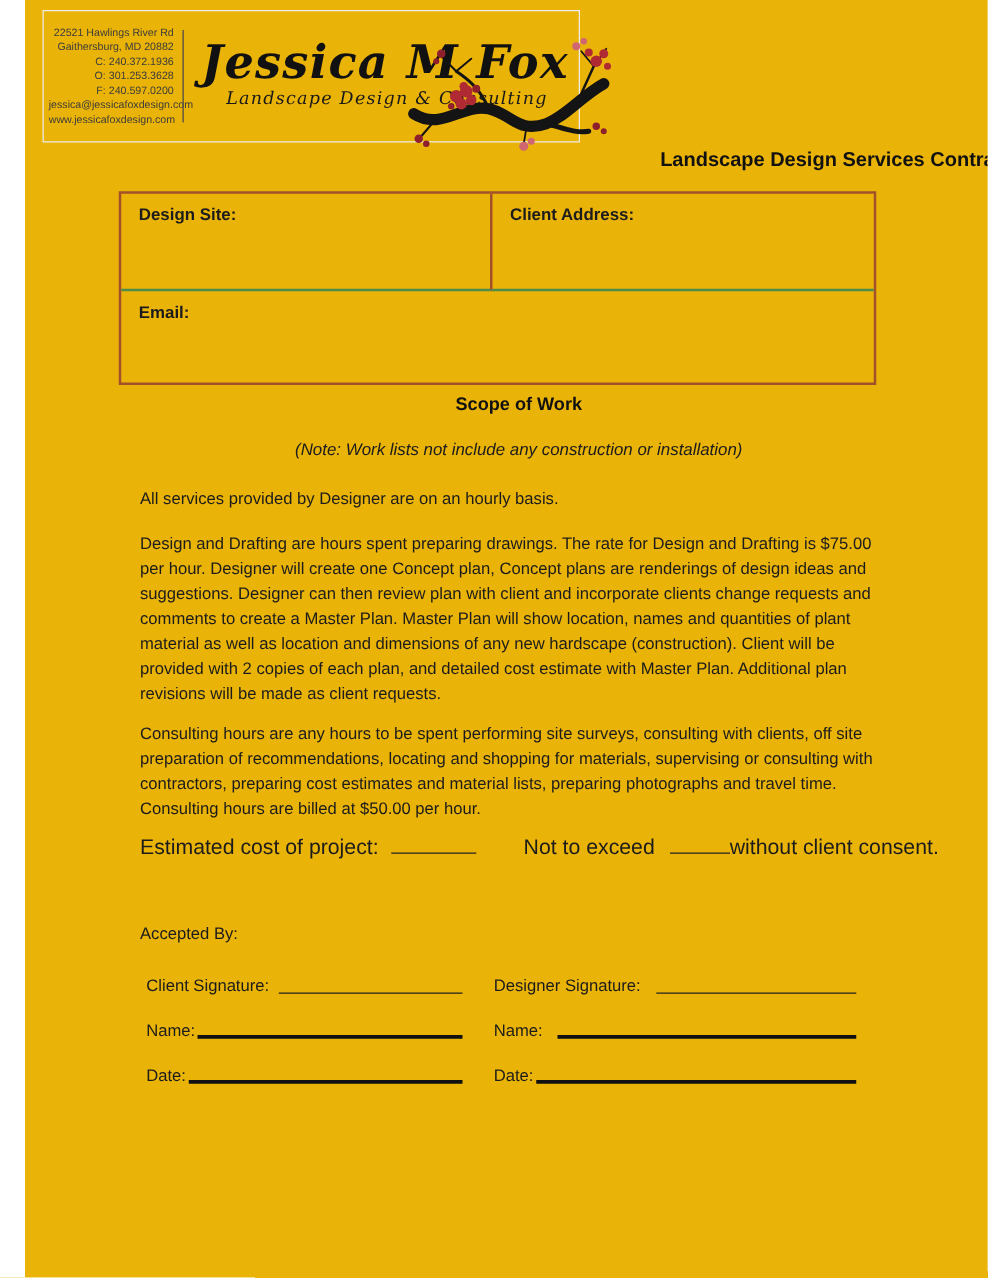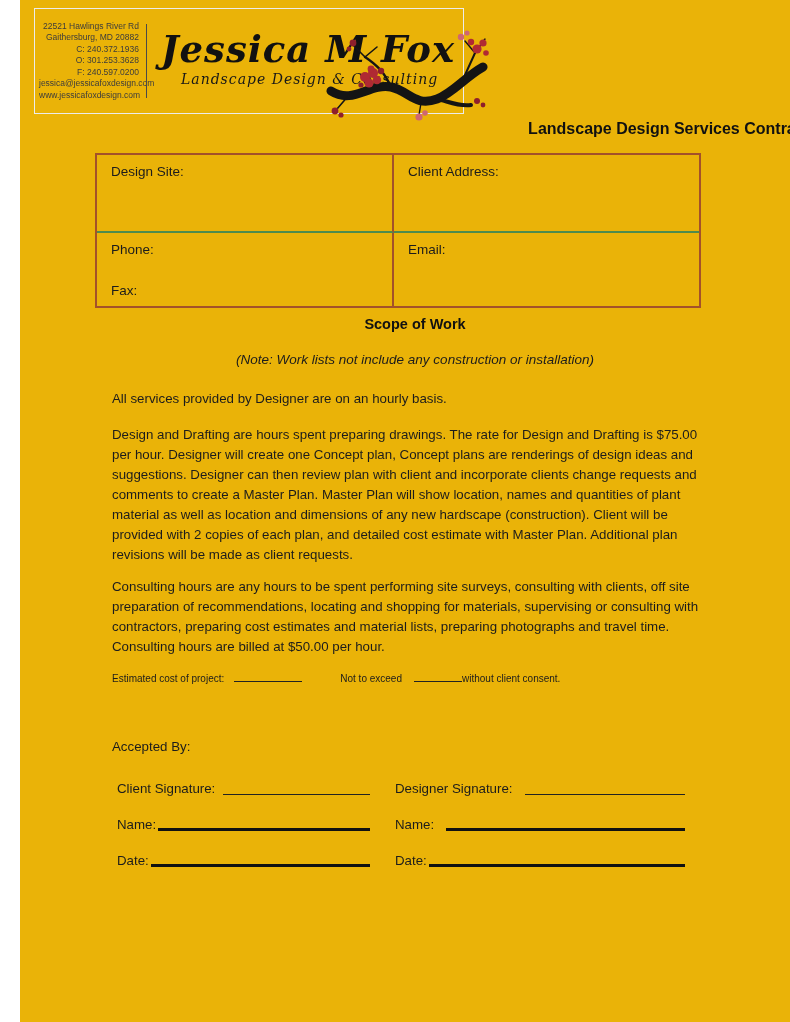--- a/index.html
+++ b/index.html
@@ -36,20 +36,21 @@
     position:absolute; left:0; top:120px; width:790px; margin:0;
     text-align:right; font-size:16px; font-weight:bold; color:#111;
   }
 
   
   .info-table {
     position:absolute; left:75px; top:153px; width:606px; height:155px;
     border:2px solid var(--table-border); box-sizing:border-box;
     display:grid; grid-template-columns:297px 1fr; grid-template-rows:78px 1fr;
     font-size:13.5px;
+    font-weight:bold;
   }
   .cell { padding:9px 14px; box-sizing:border-box; }
   .cell.left { border-right:2px solid var(--table-border); }
   .cell.top { border-bottom:2px solid var(--table-divider); }
   .fax-label { margin-top:26px; }
 
   
   .scope-heading {
     position:absolute; left:0; top:316px; width:790px; margin:0;
     text-align:center; font-size:14.5px; font-weight:bold; color:#111;
@@ -62,21 +63,21 @@
     position:absolute; left:92px; width:606px; margin:0;
     font-size:13.3px; line-height:20px; color:#1c1c1c;
   }
   .p0 { top:389px; }
   .p1 { top:425px; }
   .p2 { top:577px; }
 
   
   .estimate-row {
     position:absolute; left:92px; top:668px; width:606px;
-    font-size:10px; white-space:nowrap;
+    font-size:17px; white-space:nowrap;
   }
   .blank { display:inline-block; border-bottom:1.5px solid #222; height:13px; vertical-align:baseline; }
   .blank-estimated { width:68px; margin-left:10px; }
   .gap-before-exceed { display:inline-block; width:38px; }
   .blank-exceed { width:48px; margin-left:12px; }
 
   .terms-line { position:absolute; left:92px; top:704px; width:606px; margin:0; font-size:13.3px; }
   .accepted-by { position:absolute; left:92px; top:739px; margin:0; font-size:13.3px; }
 
   
@@ -162,24 +163,20 @@
 
   <h1 class="title">Landscape Design Services Contract</h1>
 
   <div class="info-table">
     <div class="cell left top">
       <span>Design Site:</span>
     </div>
     <div class="cell top">
       <span>Client Address:</span>
     </div>
-    <div class="cell left">
-      <div>Phone:</div>
-      <div class="fax-label">Fax:</div>
-    </div>
     <div class="cell">
       <span>Email:</span>
     </div>
   </div>
 
   <h2 class="scope-heading">Scope of Work</h2>
   <p class="note">(Note: Work lists not include any construction or installation)</p>
 
   <p class="body-par p0">All services provided by Designer are on an hourly basis.</p>
   <p class="body-par p1">Design and Drafting are hours spent preparing drawings. The rate for Design and Drafting is $75.00 per hour. Designer will create one Concept plan, Concept plans are renderings of design ideas and suggestions. Designer can then review plan with client and incorporate clients change requests and comments to create a Master Plan. Master Plan will show location, names and quantities of plant material as well as location and dimensions of any new hardscape (construction). Client will be provided with 2 copies of each plan, and detailed cost estimate with Master Plan. Additional plan revisions will be made as client requests.</p>

